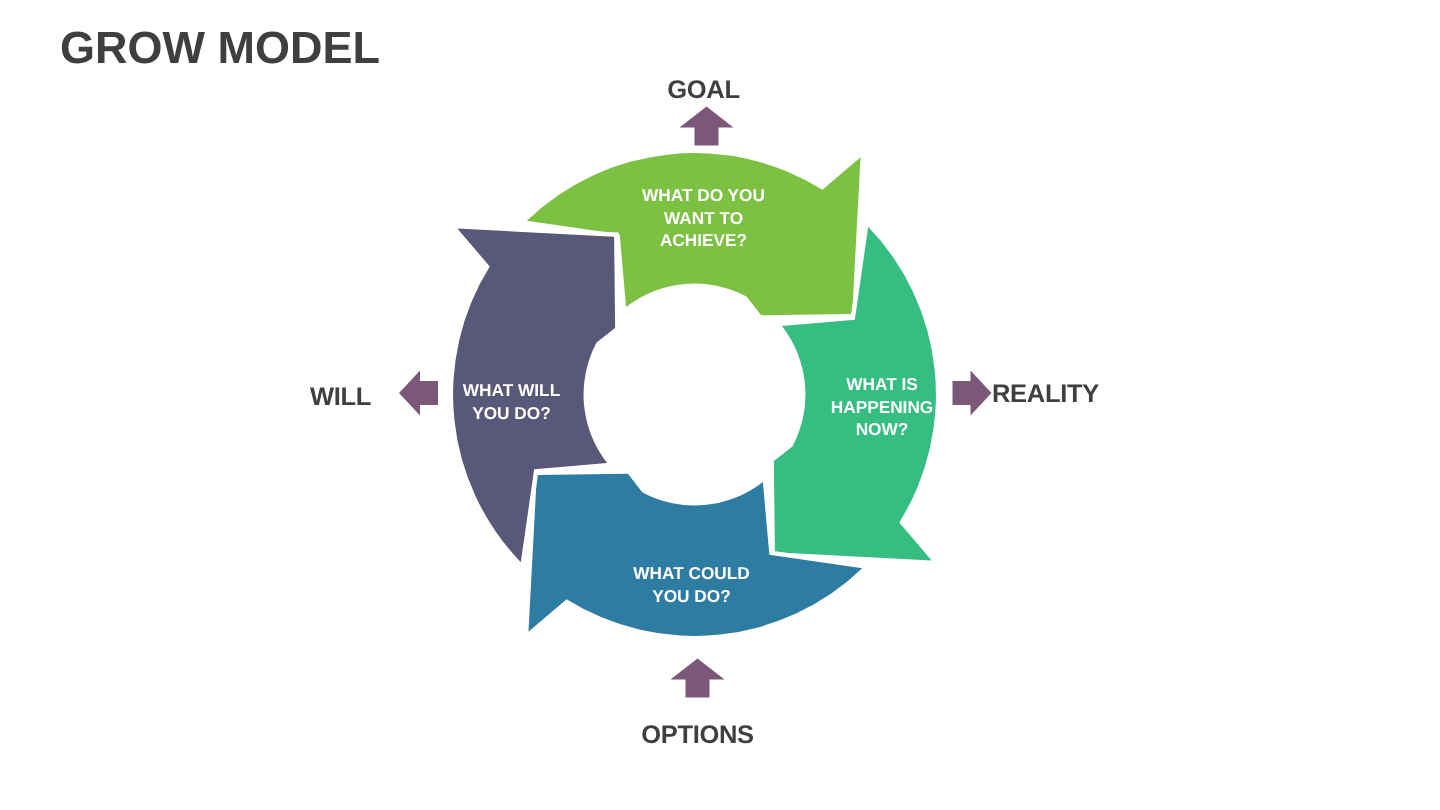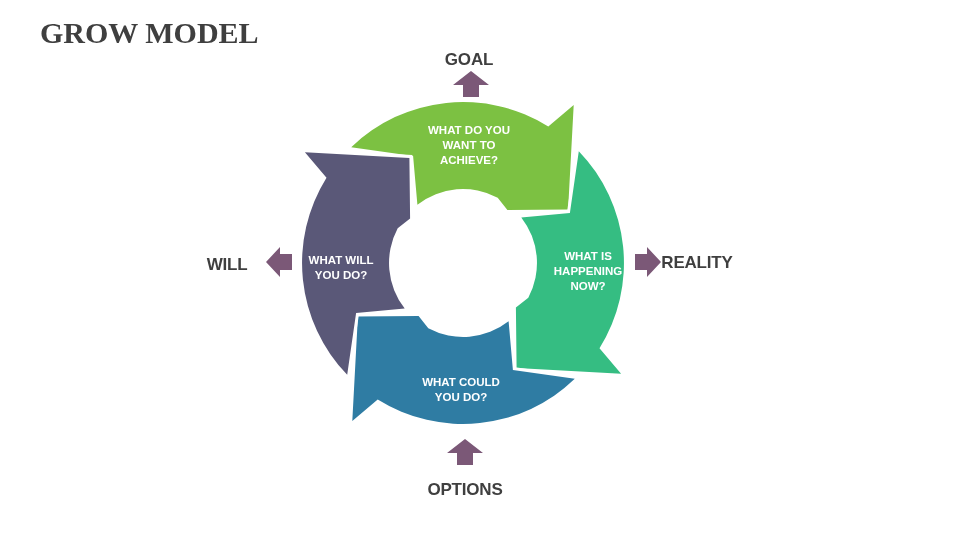--- a/index.html
+++ b/index.html
@@ -19,21 +19,21 @@
   }
   .slide-title {
     position: absolute;
     left: 40px;
     top: 16px;
     margin: 0;
     font-size: 30px;
     font-weight: 700;
     color: #3f3f3f;
     letter-spacing: 0px;
-    font-family: Liberation Serif, serif;
+    font-family: Liberation Sans, sans-serif;
   }
   svg.diagram {
     position: absolute;
     left: 0;
     top: 0;
   }
   svg text {
     font-family: "Liberation Sans", sans-serif;
     font-weight: 700;
   }

